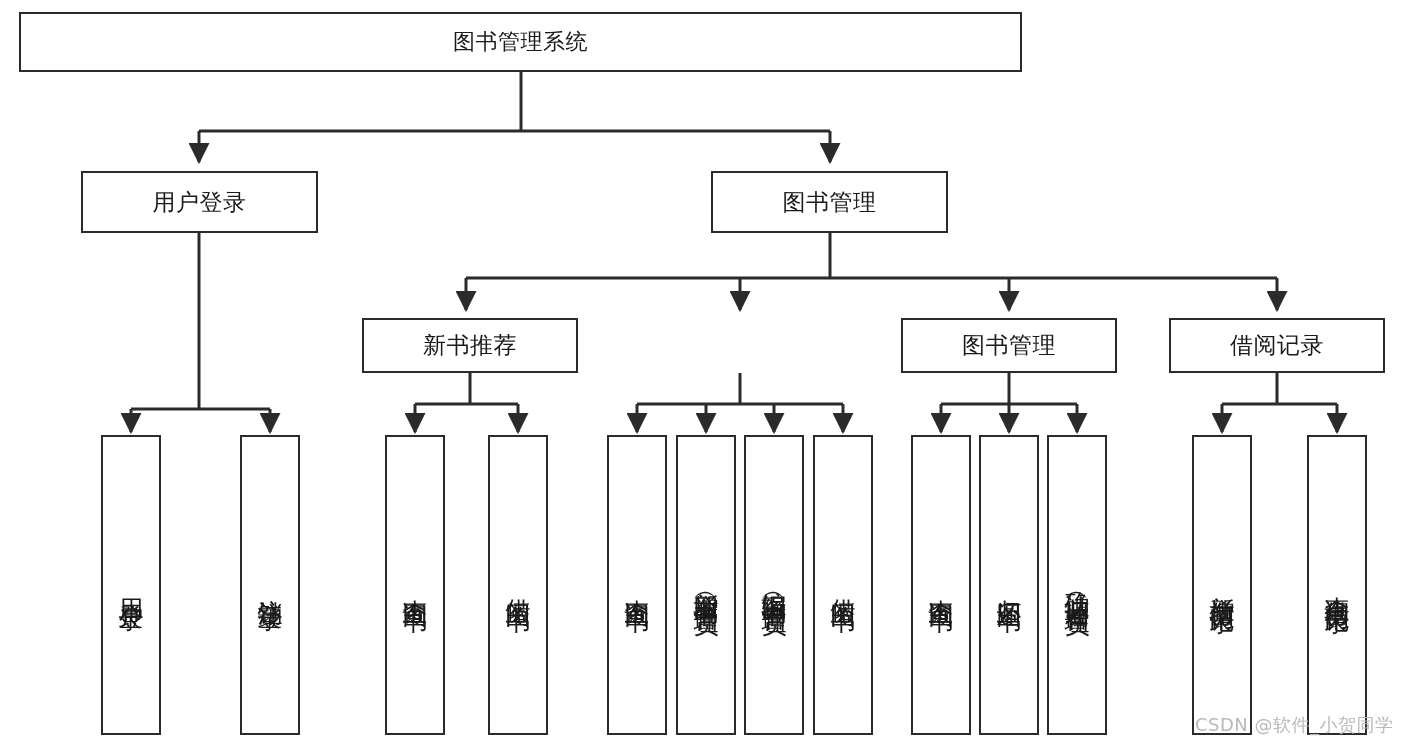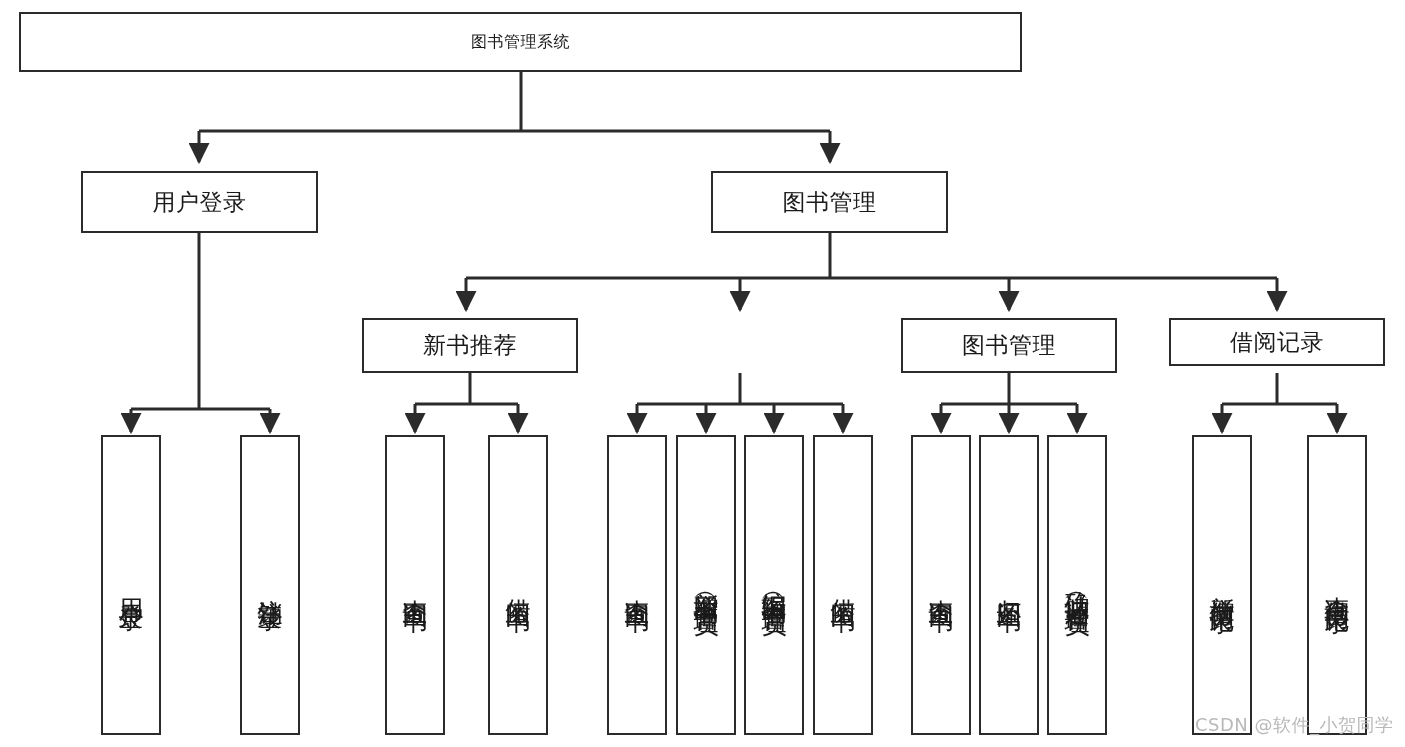--- a/index.html
+++ b/index.html
@@ -41,21 +41,21 @@
     line-height: 1.22;
     text-align: center;
     white-space: pre;
   }
   
   .node.horiz .label {
     font-size: 23px;
     letter-spacing: 0.5px;
   }
   .node.root .label {
-    font-size: 16px;
+    font-size: 22px;
   }
   
   .node.vert {
     align-items: center;
     justify-content: center;
   }
   .node.vert .label {
     writing-mode: vertical-rl;
     text-orientation: upright;
     font-size: 25px;
@@ -142,21 +142,21 @@
 
   <div class="node horiz" style="left:362px; top:318px; width:216px; height:55px;">
     <span class="label">新书推荐</span>
   </div>
 
 
   <div class="node horiz" style="left:901px; top:318px; width:216px; height:55px;">
     <span class="label">图书管理</span>
   </div>
 
-  <div class="node horiz" style="left:1169px; top:318px; width:216px; height:48px;">
+  <div class="node horiz" style="left:1169px; top:318px; width:216px; height:55px;">
     <span class="label">借阅记录</span>
   </div>
 
   <div class="node vert" style="left:101px; top:435px; width:60px; height:300px;">
     <span class="label">用户登录</span>
   </div>
 
   <div class="node vert" style="left:240px; top:435px; width:60px; height:300px;">
     <span class="label">注销登录</span>
   </div>

